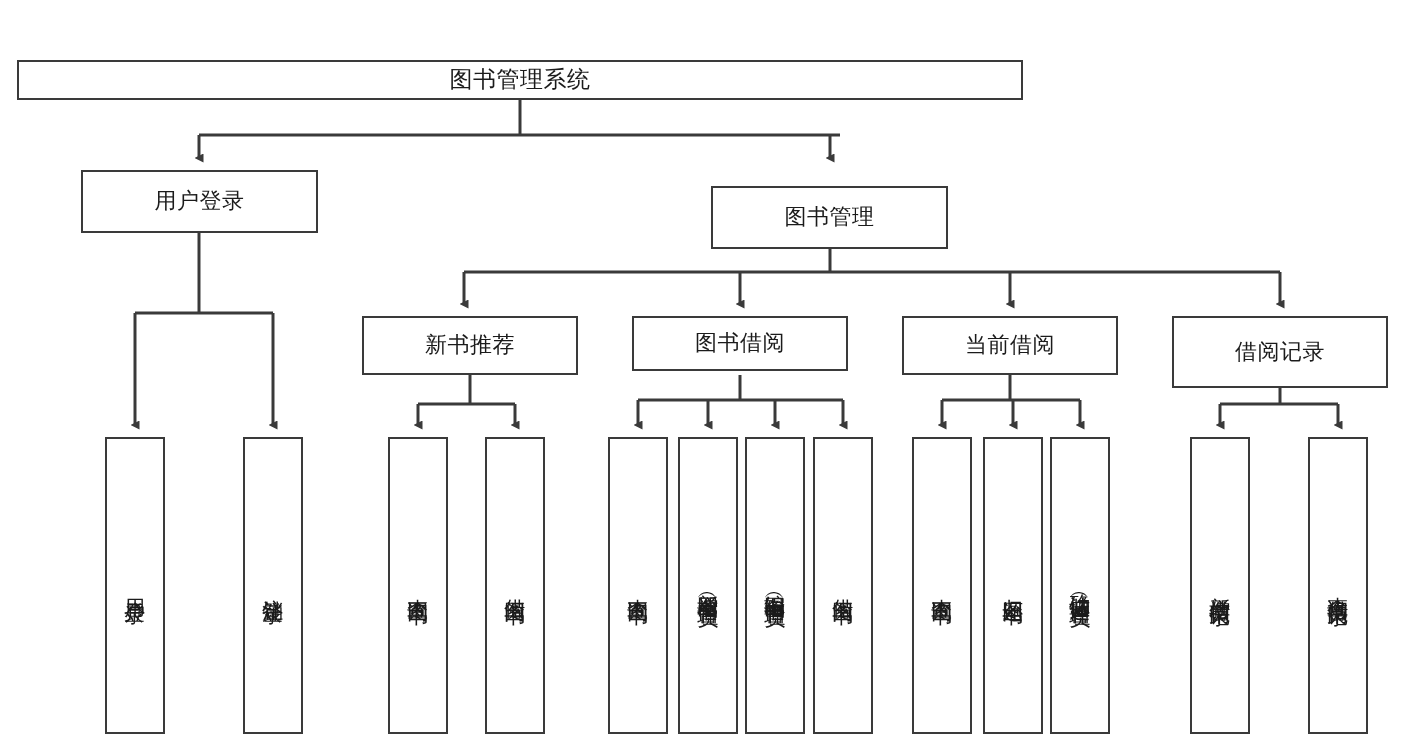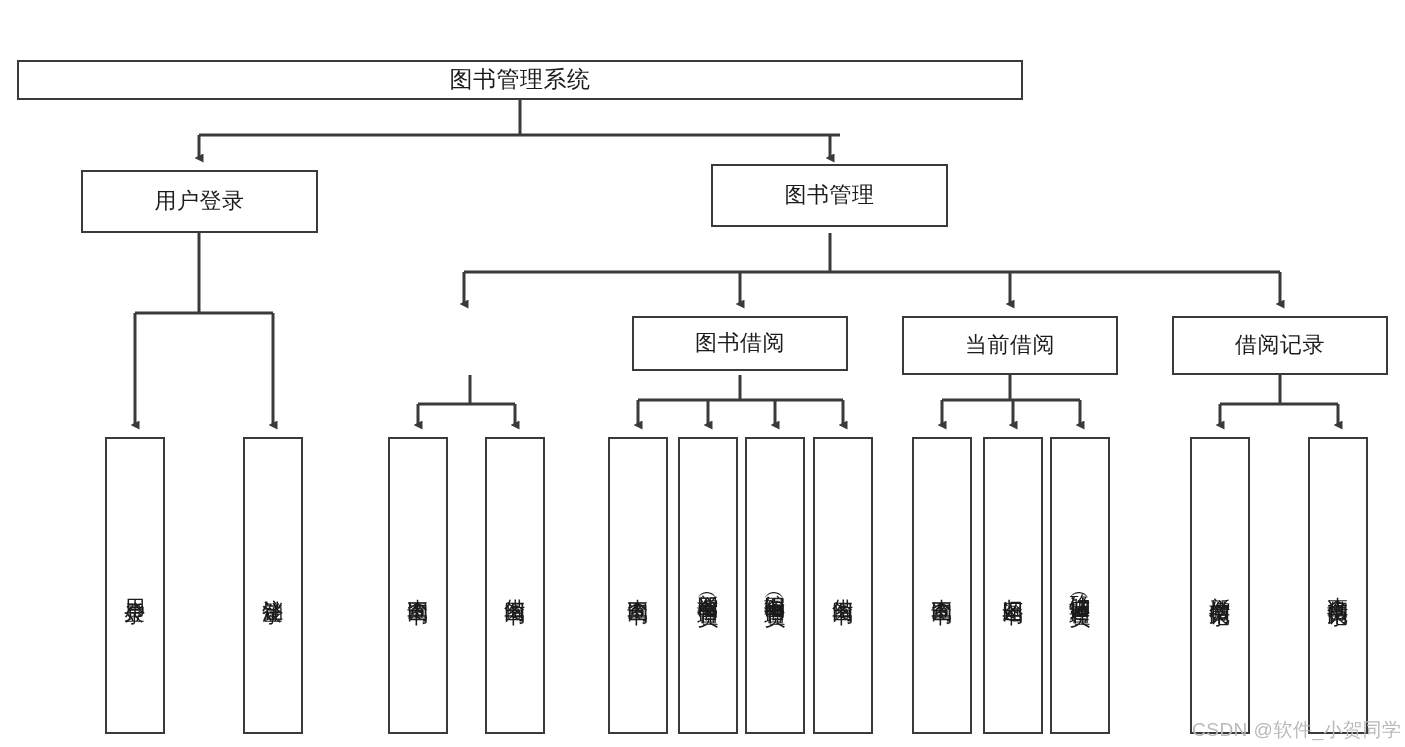--- a/index.html
+++ b/index.html
@@ -114,31 +114,34 @@
     </g>
   </svg>
 
   <div class="node root" style="left:17px; top:12px; width:1006px; height:40px;margin-top:48px;">
     <span class="node-label">图书管理系统</span>
   </div>
 
   <div class="node" style="left:81px; top:170px; width:237px; height:63px;">
     <span class="node-label">用户登录</span>
   </div>
-  <div class="node" style="left:711px; top:164px; width:237px; height:63px;">
+  <div class="node" style="left:711px; top:186px; width:237px; height:63px;">
     <span class="node-label">图书管理</span>
   </div>
 
+  <div class="node" style="left:362px; top:316px; width:216px; height:59px;">
+    <span class="node-label">新书推荐</span>
+  </div>
   <div class="node" style="left:632px; top:316px; width:216px; height:55px;">
     <span class="node-label">图书借阅</span>
   </div>
   <div class="node" style="left:902px; top:316px; width:216px; height:59px;align-items:center;">
     <span class="node-label">当前借阅</span>
   </div>
-  <div class="node" style="left:1172px; top:316px; width:216px; height:59px;">
+  <div class="node" style="left:1172px; top:316px; width:216px; height:72px;">
     <span class="node-label">借阅记录</span>
   </div>
 
   <div class="node vertical" style="left:105px; top:437px; width:60px; height:297px;">
     <span class="node-label">用户登录</span>
   </div>
   <div class="node vertical" style="left:243px; top:437px; width:60px; height:297px;">
     <span class="node-label">注销登录</span>
   </div>
   <div class="node vertical" style="left:388px; top:437px; width:60px; height:297px;">
@@ -168,15 +171,14 @@
   <div class="node vertical" style="left:1050px; top:437px; width:60px; height:297px;">
     <span class="node-label">确认归还（管理员）</span>
   </div>
   <div class="node vertical" style="left:1190px; top:437px; width:60px; height:297px;">
     <span class="node-label">新增借阅记录</span>
   </div>
   <div class="node vertical" style="left:1308px; top:437px; width:60px; height:297px;">
     <span class="node-label">查询借阅记录</span>
   </div>
 
-  <div class="watermark" style="left:1192px; top:717px;">CSDN @软件_小贺同学</div>
 
 </div>
 
 </body></html>

